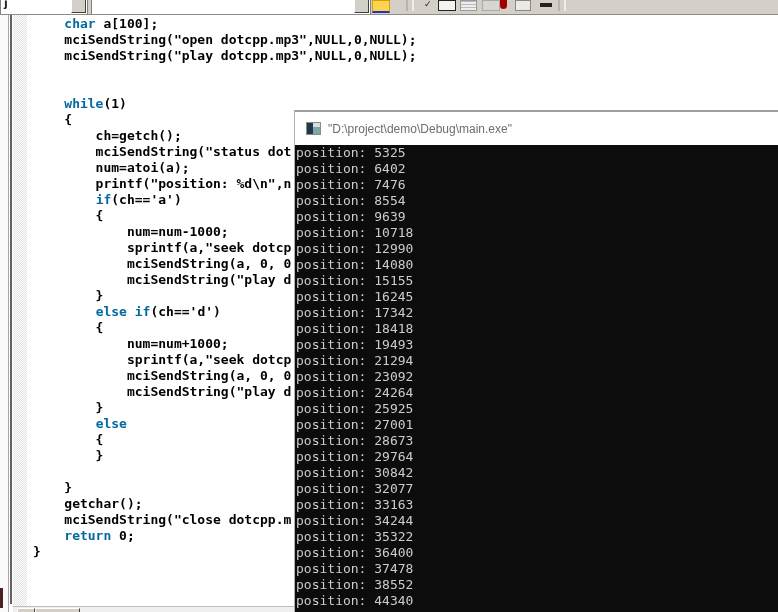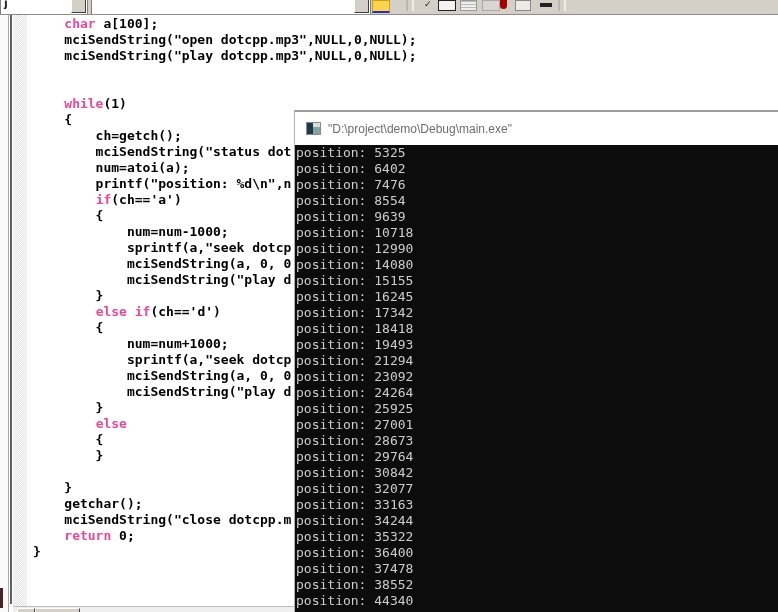--- a/index.html
+++ b/index.html
@@ -34,21 +34,21 @@
   .splitter{position:absolute;left:10px;top:15px;bottom:8px;width:2px;background:#616161;}
   .gutter{position:absolute;left:13px;top:15px;bottom:6px;width:14px;background:#ffffff;
           background-image:
             linear-gradient(45deg,#e2e2e2 25%,transparent 25% 75%,#e2e2e2 75%),
             linear-gradient(45deg,#e2e2e2 25%,transparent 25% 75%,#e2e2e2 75%);
           background-size:2px 2px;background-position:0 0,1px 1px;}
   .code-area{position:absolute;left:27px;top:15px;right:0;bottom:6px;overflow:hidden;
              padding:1px 0 0 6px;background:#ffffff;
              font:bold 13px/16px "DejaVu Sans Mono",monospace;color:#000;white-space:pre;}
   .code-line{height:16px;}
-  .kw{color:#ec4899;}
+  .kw{color:#0369a1;}
   .red-mark{position:absolute;left:0;top:588px;width:3px;height:20px;background:#4a2424;}
 
   
   .hscroll{position:absolute;left:13px;top:606px;width:282px;height:6px;overflow:hidden;
            background:#efefef;border-top:1px solid #bdbdbd;}
   .hs-btn{position:absolute;left:4px;top:1px;width:16px;height:14px;background:#d4d0c8;
           border:1px solid;border-color:#ffffff #404040 #404040 #ffffff;}
   .hs-thumb{position:absolute;left:22px;top:1px;width:43px;height:14px;background:#d4d0c8;
             border:1px solid;border-color:#ffffff #404040 #404040 #ffffff;}
 

